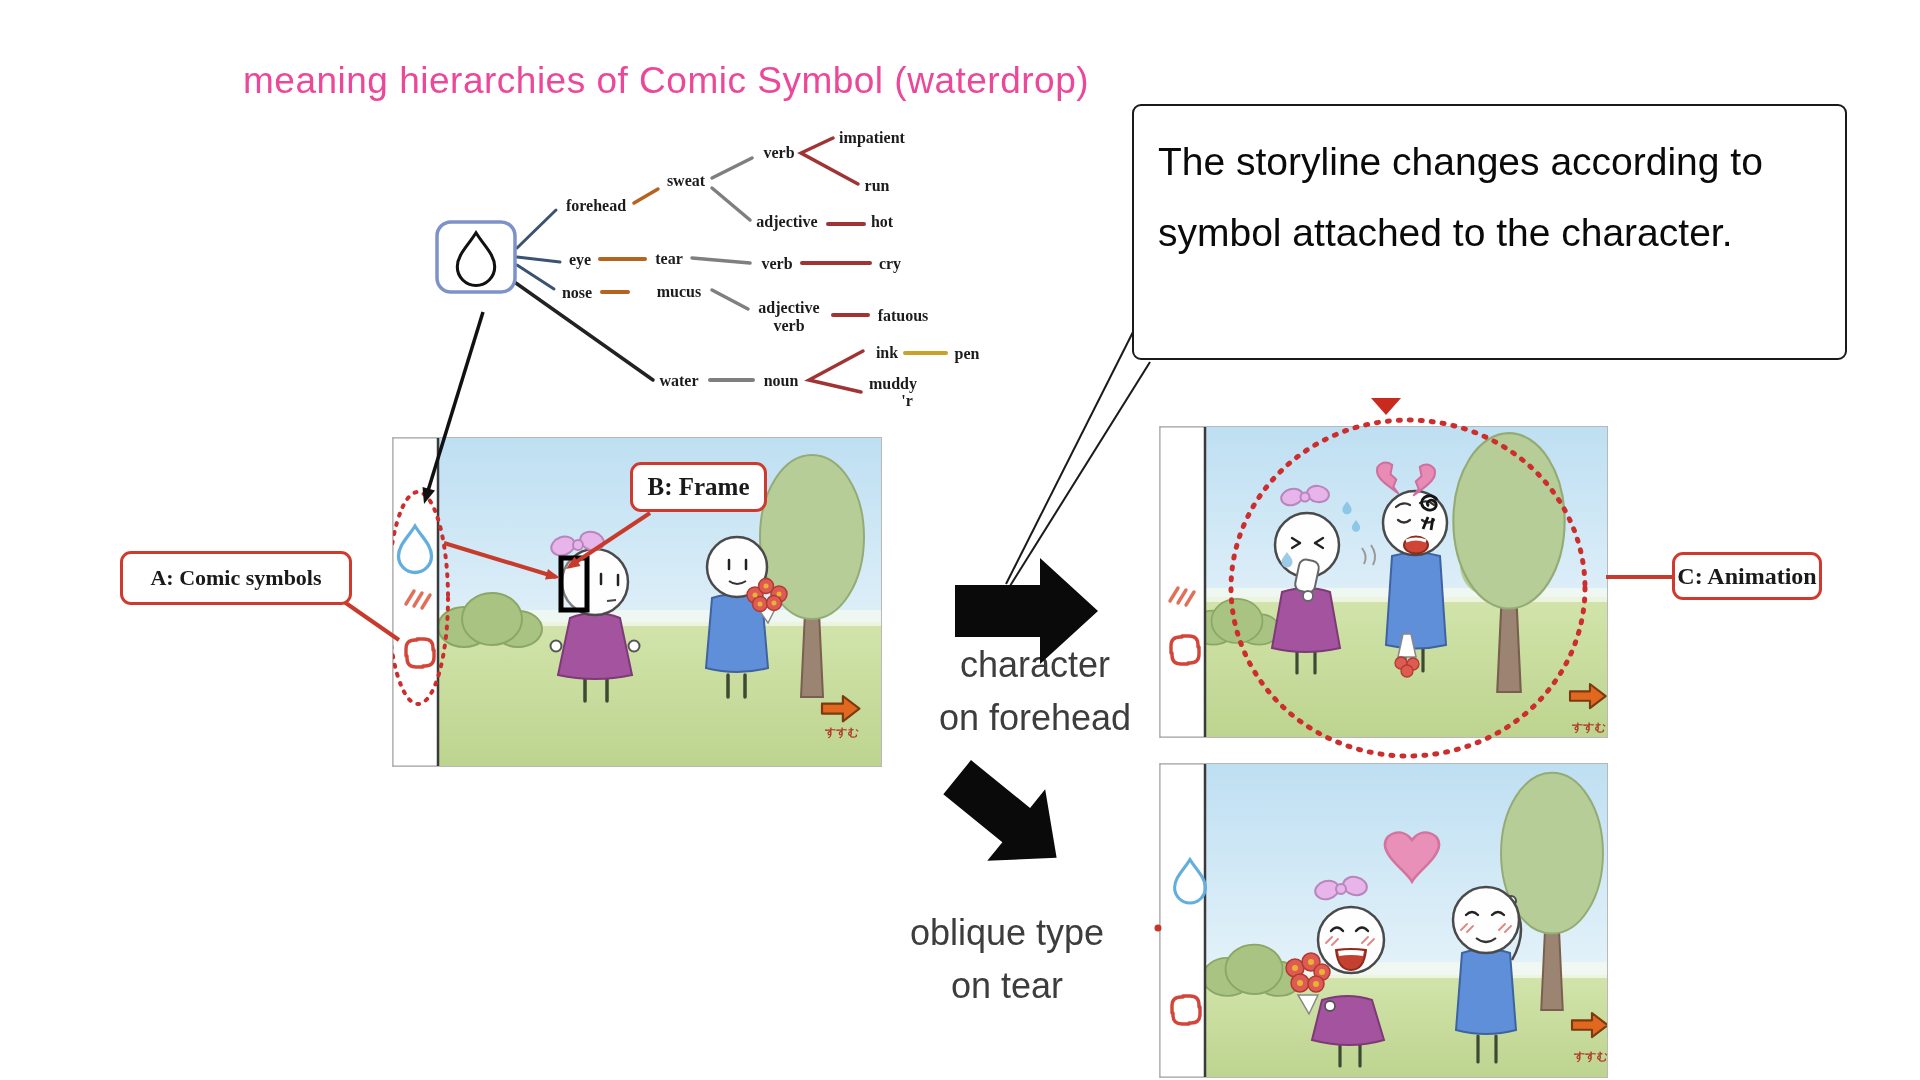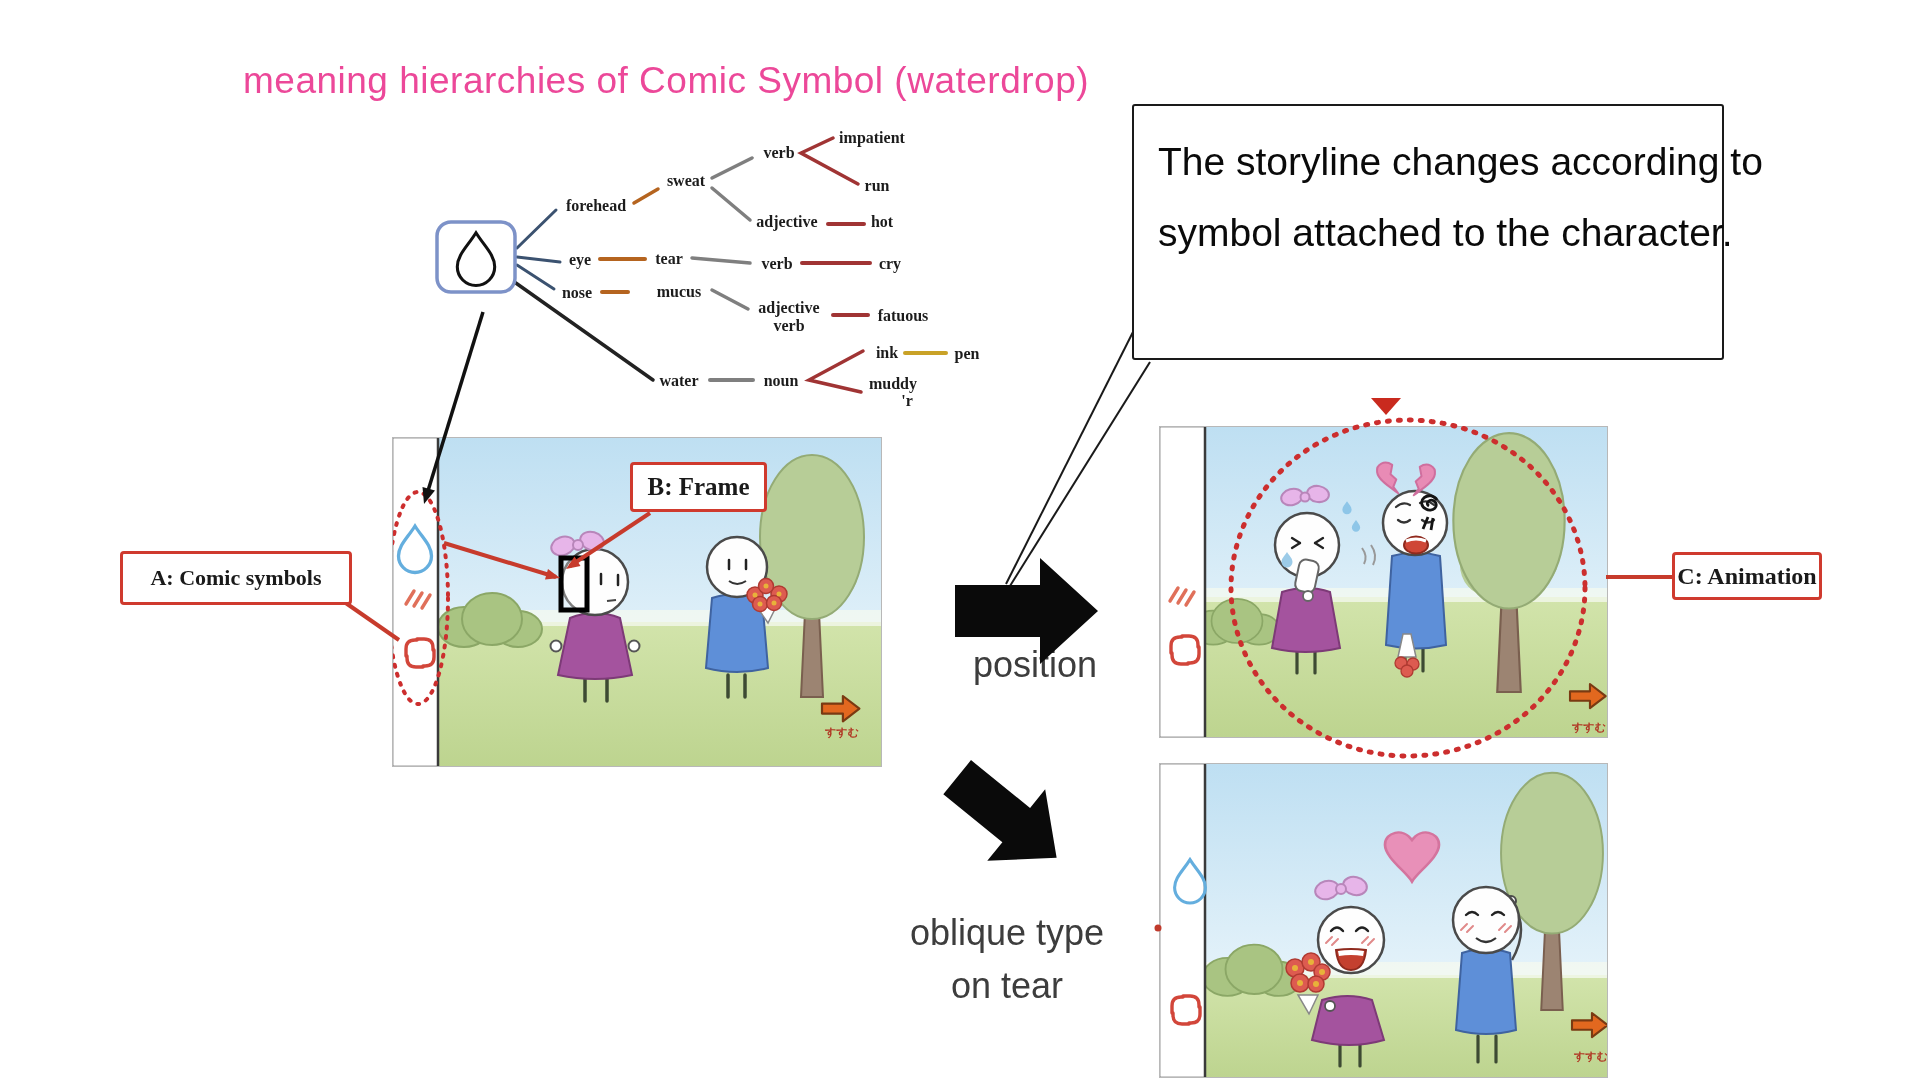--- a/index.html
+++ b/index.html
@@ -1,22 +1,22 @@
 <!DOCTYPE html>
 <html><head>
 <meta charset="utf-8">
 <style>
   html,body{margin:0;padding:0}
   body{width:1920px;height:1080px;position:relative;background:#fff;overflow:hidden;
        font-family:"Liberation Sans",sans-serif}
   #title{position:absolute;left:243px;top:60px;font-size:37px;color:#ec4899;letter-spacing:.5px;z-index:3}
-  #bubble{position:absolute;left:1132px;top:104px;width:592px;height:256px;border:2px solid #1a1a1a;
-          border-radius:3px;background:#fff;box-sizing:border-box;padding:20px 0 0 24px;z-index:5}
+  #bubble{position:absolute;left:1132px;top:104px;width:715px;height:256px;border:2px solid #1a1a1a;
+          border-radius:9px;background:#fff;box-sizing:border-box;padding:20px 0 0 24px;z-index:5}
   #bubble .bline{font-size:39px;line-height:71px;color:#0a0a0a;white-space:nowrap}
-  .rlabel{position:absolute;border:3px solid #cf3a2e;border-radius:4px;background:#fff;display:flex;
+  .rlabel{position:absolute;border:3px solid #cf3a2e;border-radius:11px;background:#fff;display:flex;
           align-items:center;justify-content:center;font-family:"Liberation Serif",serif;font-weight:bold;
           color:#1a1a1a;z-index:6;box-sizing:border-box;white-space:nowrap}
   #labelA{left:120px;top:551px;width:232px;height:54px;font-size:22px}
   #labelB{left:630px;top:462px;width:137px;height:50px;font-size:25px}
   #labelC{left:1672px;top:552px;width:150px;height:48px;font-size:24px}
   .caption{position:absolute;text-align:center;font-size:36px;color:#3d3d3d;line-height:53px;z-index:3}
   #cap1{left:880px;top:638px;width:310px}
   #cap2{left:852px;top:906px;width:310px}
   svg.scene{position:absolute;z-index:1}
   #treeSvg{position:absolute;left:400px;top:118px;z-index:2}
@@ -356,18 +356,19 @@
 <div id="bubble">
   <div class="bline">The storyline changes according to</div>
   <div class="bline">symbol attached to the character.</div>
 </div>
 
 <div id="labelA" class="rlabel">A: Comic symbols</div>
 <div id="labelB" class="rlabel">B: Frame</div>
 <div id="labelC" class="rlabel">C: Animation</div>
 
 <div id="cap1" class="caption">
-  <div>position</div>
+  <div>character</div>
+  <div>on forehead</div>
 </div>
 <div id="cap2" class="caption">
   <div>oblique type</div>
   <div>on tear</div>
 </div>
 
 </body></html>

